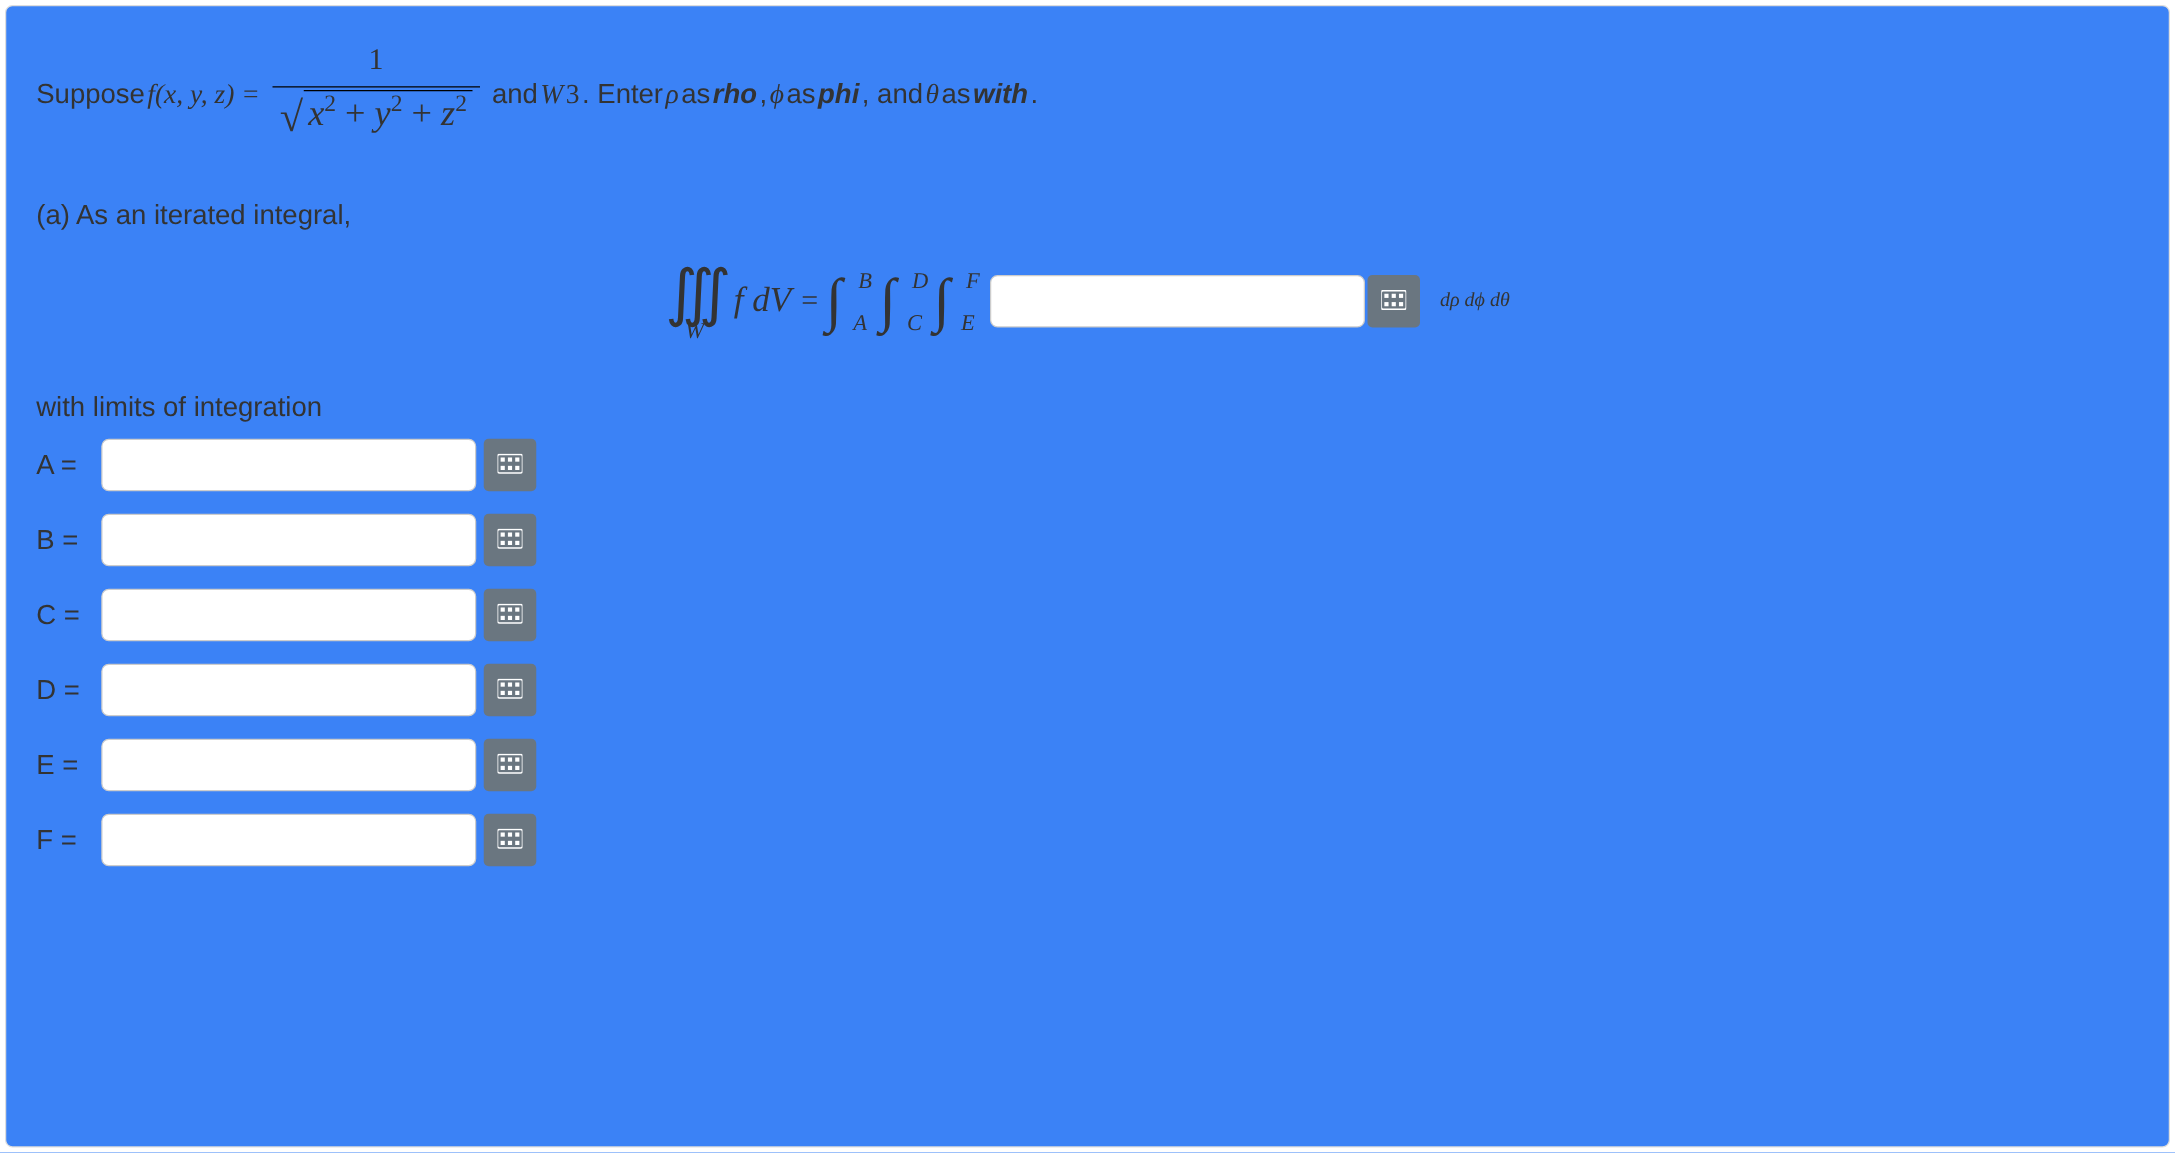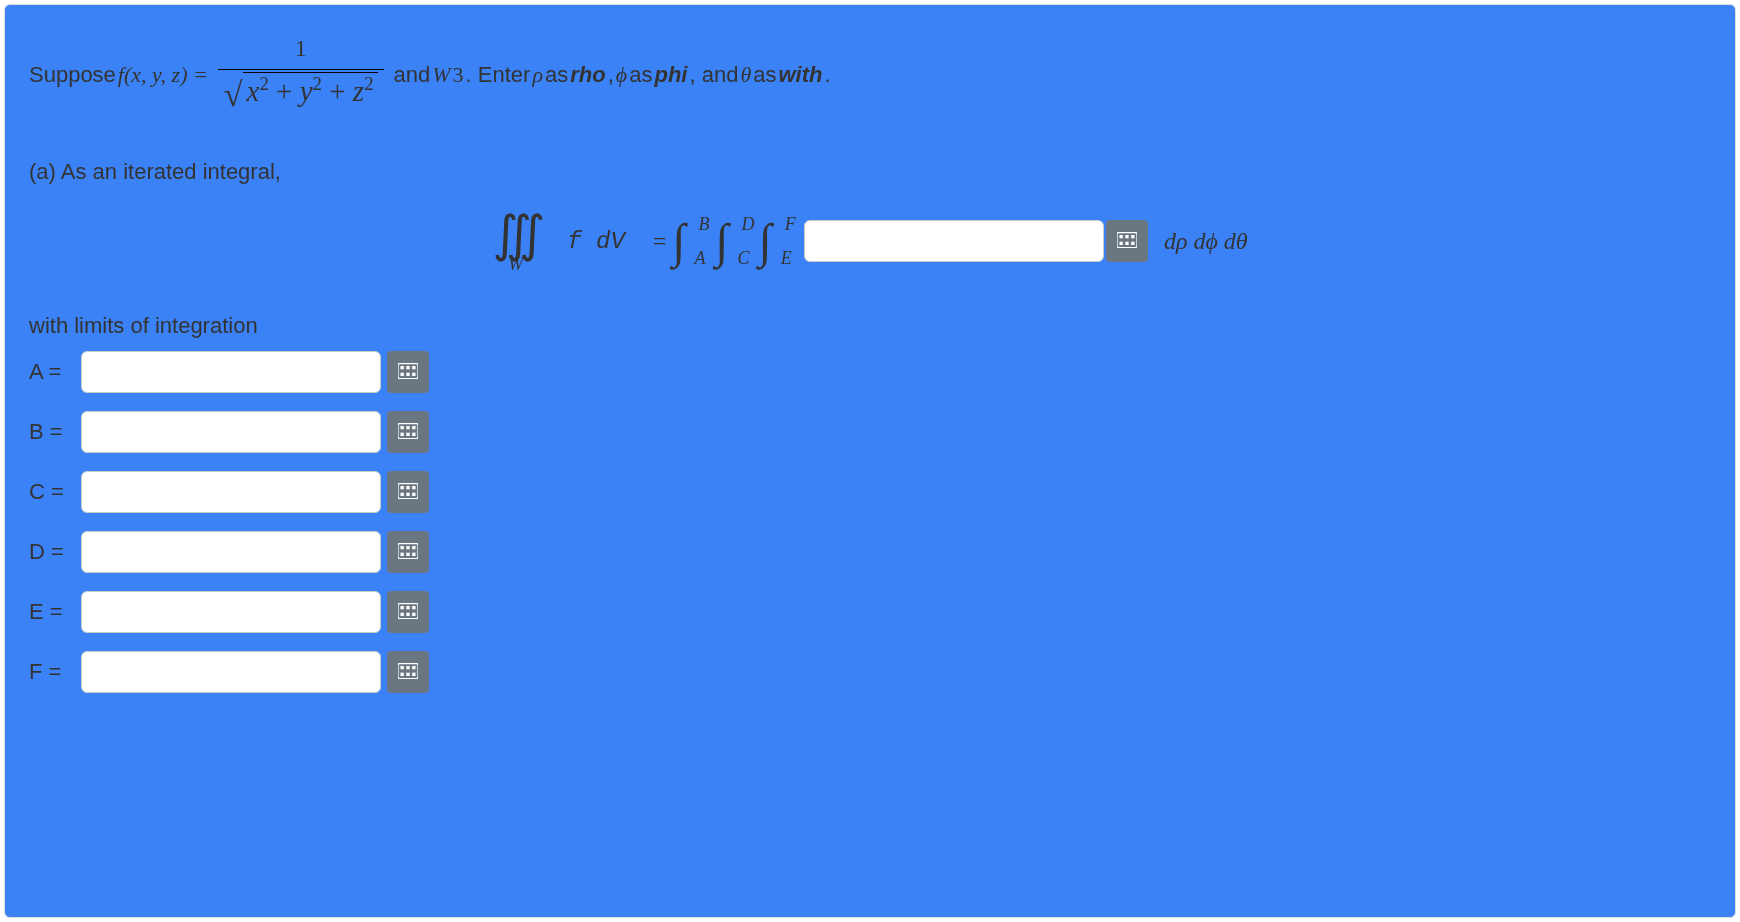--- a/index.html
+++ b/index.html
@@ -195,21 +195,21 @@
     <span>.</span>
   </div>
 
   <div class="subhead">(a) As an iterated integral,</div>
 
   <div class="integral-row">
     <span class="triple-int">
       <span class="ints">∭</span>
       <span class="sub">W</span>
     </span>
-    <span class="math-it" style="font-size:24px; margin:0 24px;font-family:Liberation Mono, monospace;">f dV</span>
+    <span class="math-it" style="font-size:28px; margin:0 4px;">f dV</span>
     <span class="math-rm" style="font-size:24px;"> = </span>
 
     <span class="single-int">
       ∫<span class="up">B</span><span class="lo">A</span>
     </span>
     <span style="width:18px;"></span>
     <span class="single-int">
       ∫<span class="up">D</span><span class="lo">C</span>
     </span>
     <span style="width:18px;"></span>
@@ -226,21 +226,21 @@
             <rect x="3" y="3" width="4" height="4" fill="#fff"></rect>
             <rect x="10" y="3" width="4" height="4" fill="#fff"></rect>
             <rect x="17" y="3" width="4" height="4" fill="#fff"></rect>
             <rect x="3" y="11" width="4" height="4" fill="#fff"></rect>
             <rect x="10" y="11" width="4" height="4" fill="#fff"></rect>
             <rect x="17" y="11" width="4" height="4" fill="#fff"></rect>
           </svg>
       </span>
     </button>
 
-    <span class="math-it" style="font-size:24px; margin-left:12px;">dρ dϕ dθ</span>
+    <span class="math-it" style="font-size:16px; margin-left:12px;">dρ dϕ dθ</span>
   </div>
 
   <div class="limits-section">
     <div class="limits-caption">with limits of integration</div>
 
     <div class="limit-row">
       <div class="limit-label">A =</div>
       <input type="text" class="text-input inp-limit" value="" style="">
       <button class="keypad-btn">
           <span><svg viewBox="0 0 24 18">

